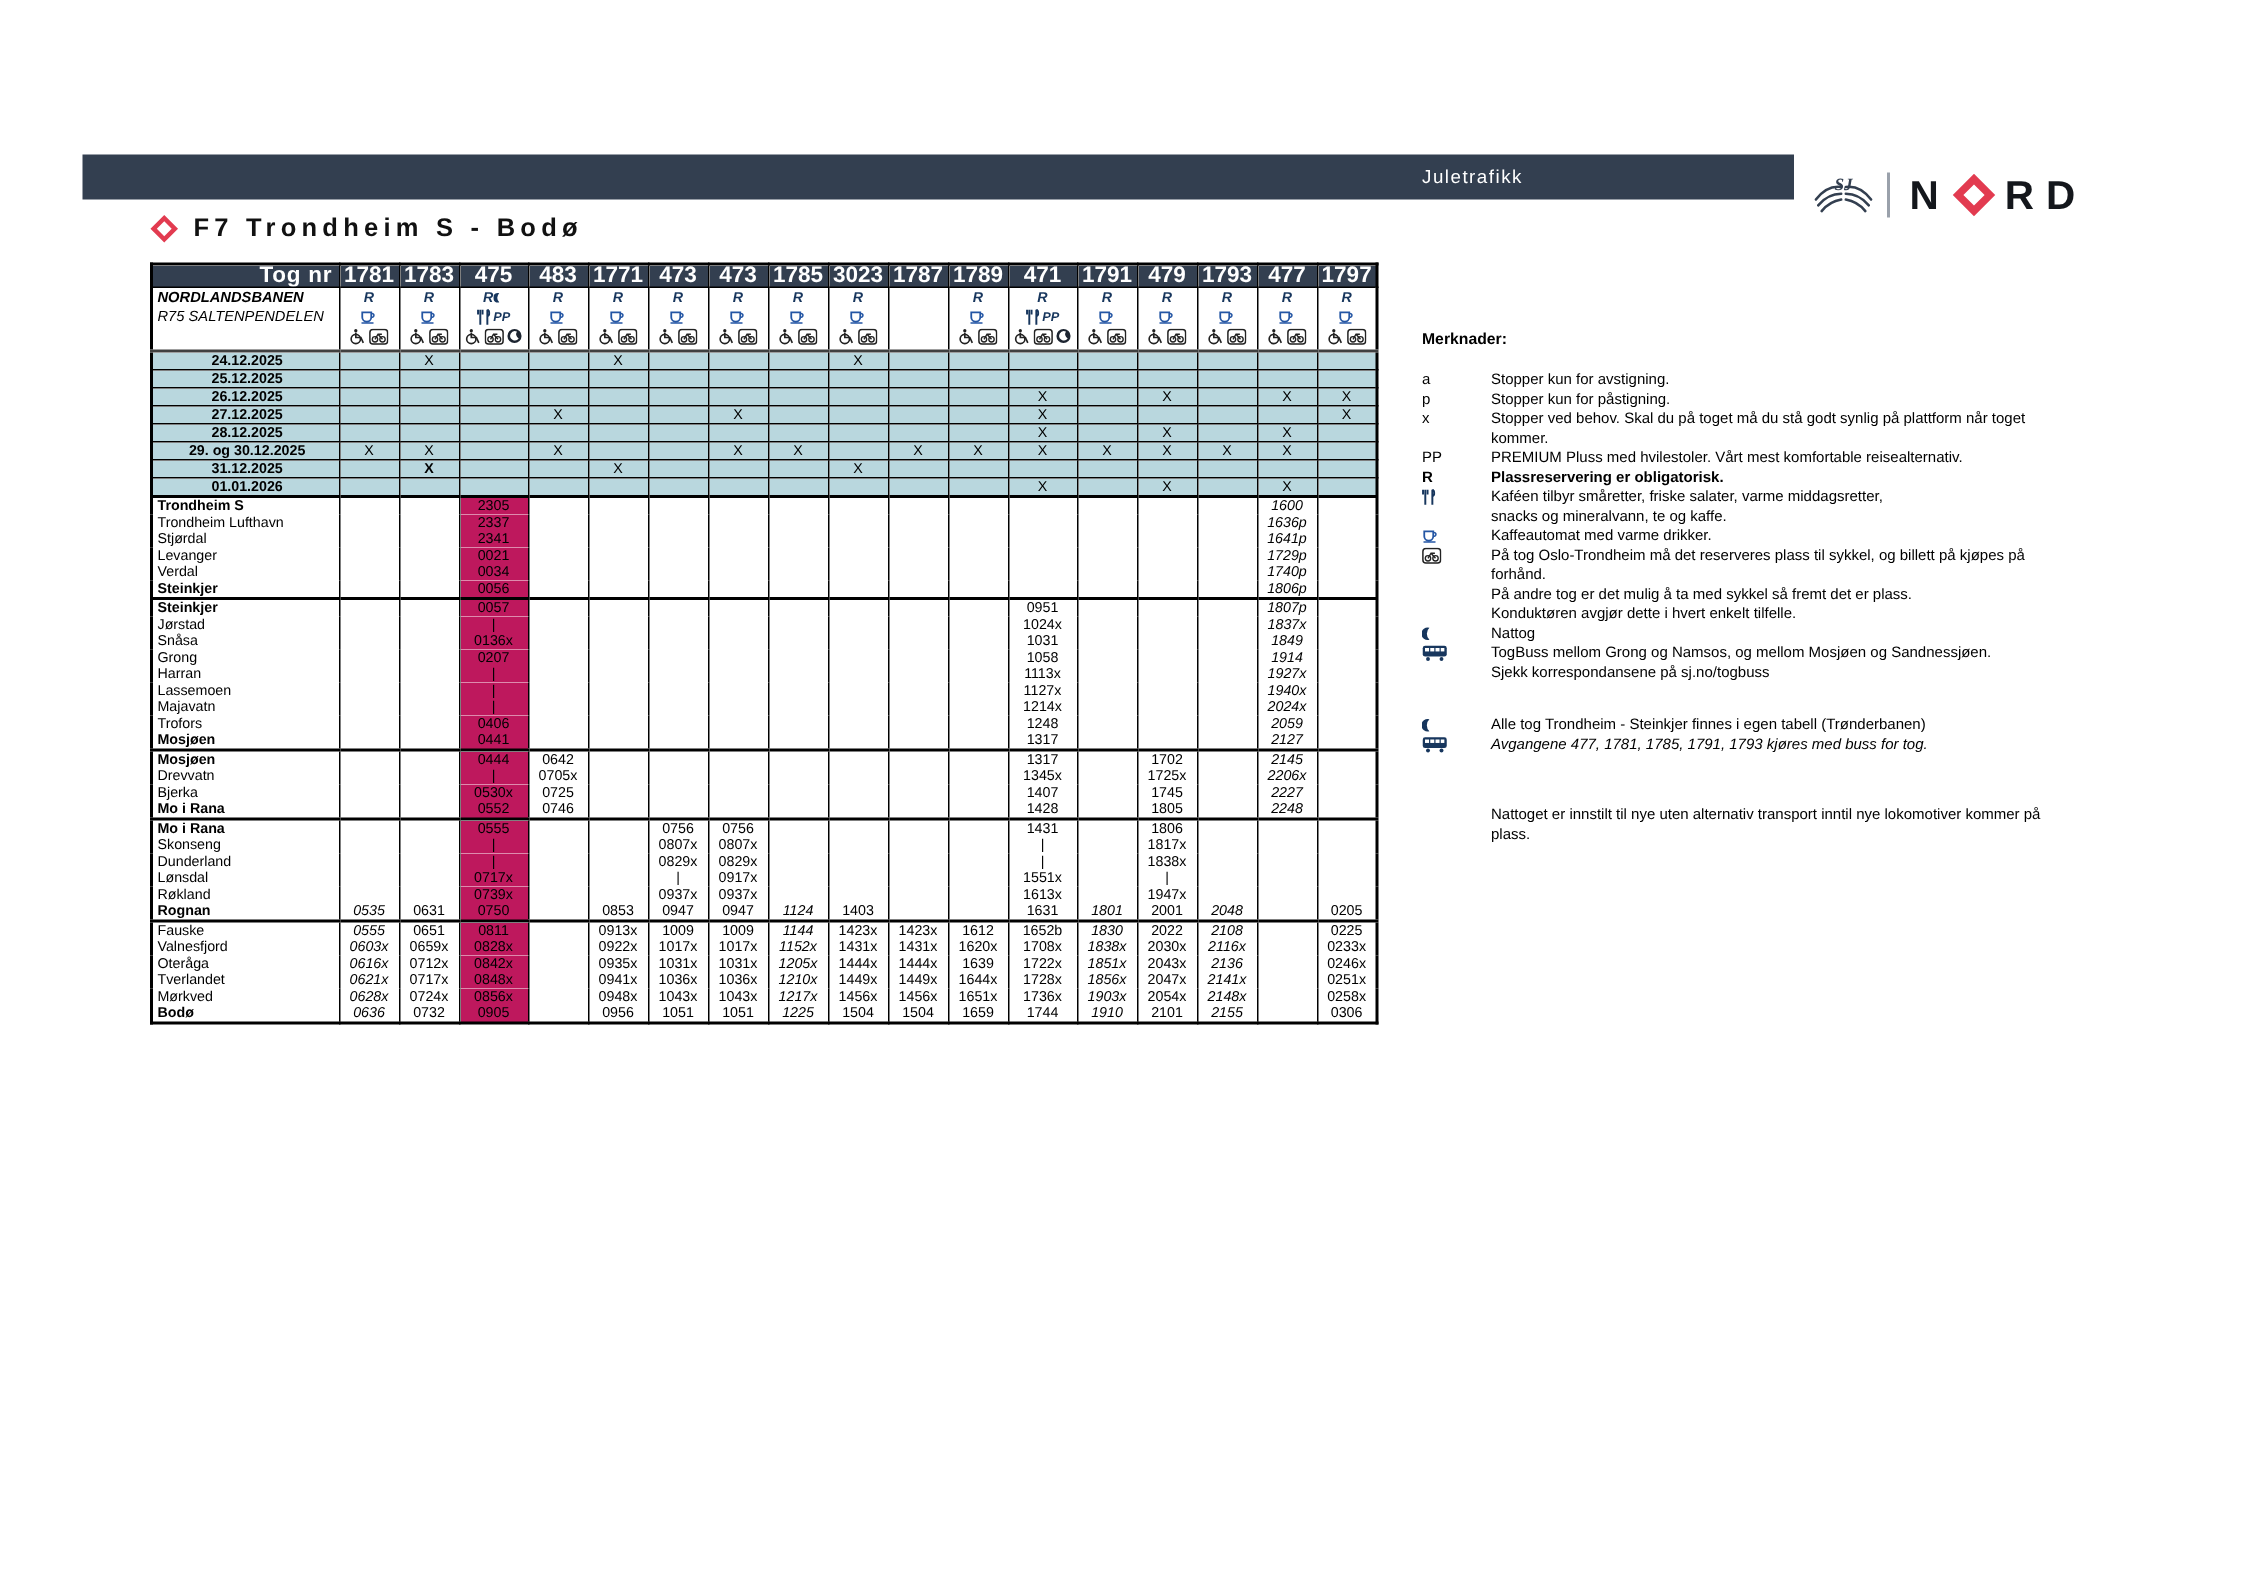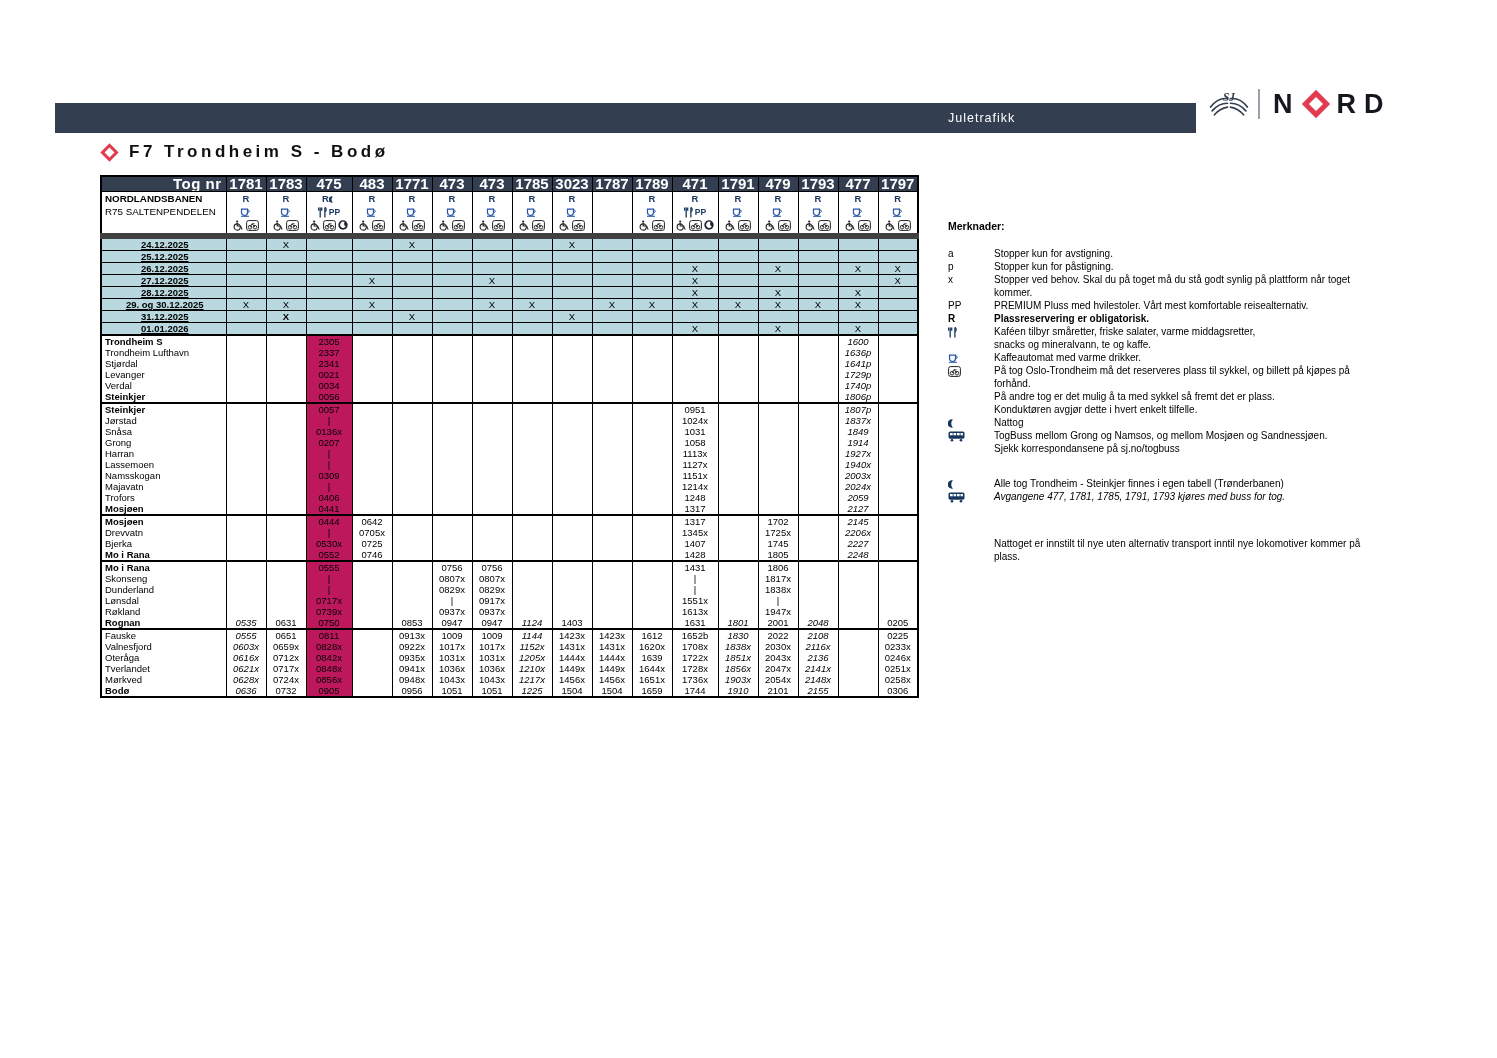--- a/index.html
+++ b/index.html
@@ -3,50 +3,50 @@
 <meta charset="utf-8">
 <style>
   html,body{margin:0;padding:0;background:#fff;}
   .page{position:relative;width:1497px;height:1058px;background:#fff;overflow:hidden;
         font-family:"Liberation Sans",sans-serif;color:#000;}
   
   .topbar{position:absolute;left:55px;top:103px;width:1141px;height:30px;background:#333f50;}
   .topbar-label{position:absolute;left:893px;top:0;height:30px;line-height:30px;color:#fff;
         font-size:12.5px;font-weight:normal;letter-spacing:1px;}
   
-  .brand{position:absolute;left:1206px;top:85px;height:38px;display:flex;align-items:center;}
+  .brand{position:absolute;left:1206px;top:111px;height:38px;display:flex;align-items:center;}
   .brand-divider{width:2px;height:30px;background:#9aa1ab;margin:0 10px 0 6px;}
   .nord{display:flex;align-items:center;}
   .nord-letter{font-size:27px;font-weight:800;color:#14171c;letter-spacing:2px;padding:0 3px;}
   .nord-diamond{width:10px;height:10px;border:5px solid #e23b50;transform:rotate(45deg);
         display:inline-block;margin:0 8px;}
   
   .title{position:absolute;left:103px;top:142px;display:flex;align-items:center;}
   .title-diamond{width:7px;height:7px;border:3px solid #e23b50;transform:rotate(45deg);
         display:inline-block;margin-right:13px;}
   .title-text{font-size:17px;font-weight:bold;letter-spacing:3.5px;color:#111;}
   
   .tt-wrap{position:absolute;left:100px;top:175px;}
   table.tt{border-collapse:collapse;border:2px solid #000;table-layout:fixed;}
   table.tt td{border-left:1px solid #000;border-right:1px solid #000;padding:0;margin:0;
         text-align:center;vertical-align:middle;font-size:9.5px;height:11px;line-height:11px;
         white-space:nowrap;overflow:hidden;}
   tr.r-nr td{background:#333f50;color:#fff;font-weight:bold;font-size:15px;height:14px;
         line-height:14px;border:1px solid #000;}
   tr.r-nr td.corner{text-align:right;padding-right:4px;letter-spacing:0.5px;}
-  tr.r-info td{height:41px;border-bottom:6px solid #404040;vertical-align:top;}
+  tr.r-info td{height:41px;border-bottom:2px solid #404040;vertical-align:top;font-style:italic;}
   .hlbl{text-align:left !important;padding-left:3px !important;}
   .hl1{font-weight:bold;font-size:9.8px;height:13px;line-height:14px;text-align:left;}
   .hl2{font-size:9.8px;height:13px;line-height:13px;text-align:left;}
   .ri-r{height:13px;line-height:14px;font-weight:bold;color:#17365d;font-size:9.5px;}
   .ri-cat{height:13px;line-height:13px;}
   .ri-acc{height:14px;line-height:13px;}
   .pp{font-weight:bold;color:#17365d;font-size:8.5px;margin-left:2px;}
   tr.r-date td{background:#b9d7de;border:1px solid #000;height:11px;line-height:11px;}
-  td.dlbl{text-align:center;padding-left:2px !important;font-weight:bold;font-size:9.3px;text-decoration:underline;}
+  td.dlbl{text-align:center;padding-left:2px !important;font-weight:bold;font-size:9.3px;}
   tr.r-st td{height:11px;line-height:11px;}
   tr.segtop td{border-top:2px solid #000;}
   td.stlbl{text-align:left !important;padding-left:3px !important;font-size:10px;}
   .b{font-weight:bold;}
   td.i{font-style:italic;}
   td.red{background:#be185d;}
   td.xb{font-weight:bold;}
   
   .notes{position:absolute;left:948px;top:220px;width:440px;font-size:10px;line-height:13px;}
   .notes-title{font-weight:bold;font-size:10.5px;margin-bottom:14px;}
@@ -910,40 +910,20 @@
             <td></td>
             <td class="i"></td>
             <td></td>
             <td></td>
             <td></td>
             <td>1127x</td>
             <td class="i"></td>
             <td></td>
             <td class="i"></td>
             <td class="i">1940x</td>
-            <td></td>
-          </tr>
-          <tr class="r-st">
-            <td class="stlbl">Namsskogan</td>
-            <td class="i"></td>
-            <td></td>
-            <td class="red">0309</td>
-            <td></td>
-            <td></td>
-            <td></td>
-            <td></td>
-            <td class="i"></td>
-            <td></td>
-            <td></td>
-            <td></td>
-            <td>1151x</td>
-            <td class="i"></td>
-            <td></td>
-            <td class="i"></td>
-            <td class="i">2003x</td>
             <td></td>
           </tr>
           <tr class="r-st">
             <td class="stlbl">Majavatn</td>
             <td class="i"></td>
             <td></td>
             <td class="red">|</td>
             <td></td>
             <td></td>
             <td></td>

